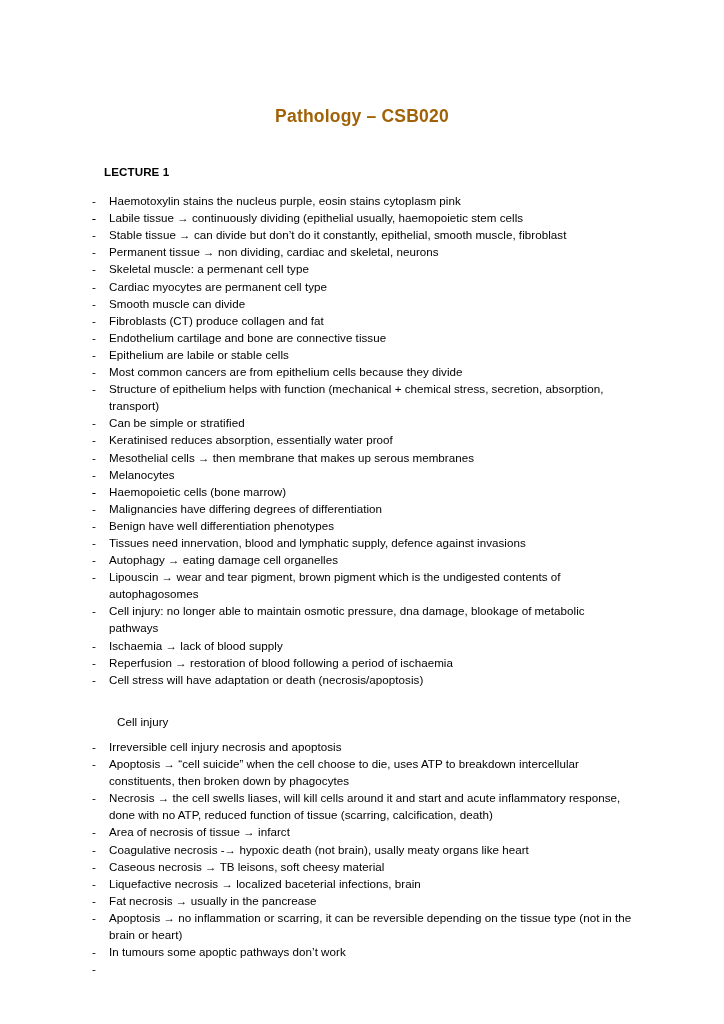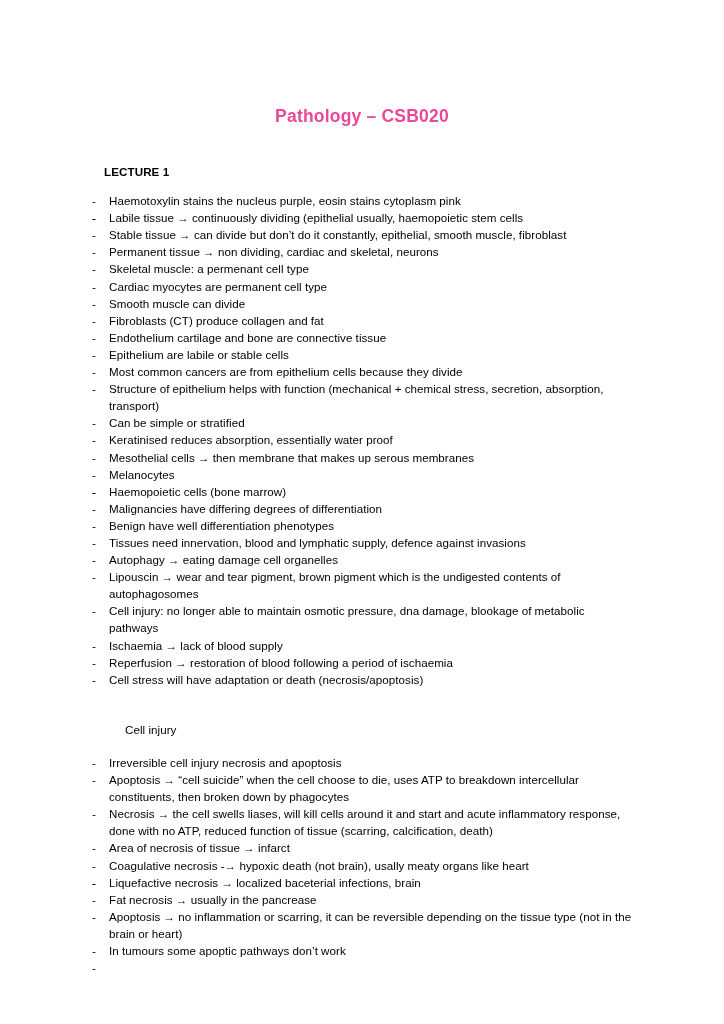--- a/index.html
+++ b/index.html
@@ -19,21 +19,21 @@
     width: 724px;
     height: 1024px;
     background: #ffffff;
     box-sizing: border-box;
     padding: 0;
   }
   .doc-title {
     text-align: center;
     font-size: 17.5px;
     font-weight: 600;
-    color: #ec4899;
+    color: #a16207;
     letter-spacing: 0.2px;
     margin: 0;
     padding-top: 104px;
     line-height: 24px;
     font-family: "Liberation Sans", sans-serif;
   }
   .body-block {
     margin: 0;
     padding: 0 88px 0 92px;
     box-sizing: border-box;
@@ -66,21 +66,21 @@
     top: 0;
     width: 12px;
     font-size: 11.6px;
     line-height: 17.1px;
   }
   li.plain-item {
     position: relative;
     font-size: 11.6px;
     line-height: 17.1px;
     padding-left: 17px;
-    margin: 16px;
+    margin: 8px;
     list-style: none;
     letter-spacing: 0.05px;
   }
   li.spacer-item {
     height: 17.1px;
     line-height: 17.1px;
     list-style: none;
     font-size: 11.6px;
   }
 </style>
@@ -127,21 +127,21 @@
       </ul>
 
     <ul class="bullet-list" id="list-cellinjury">
         <li class="spacer-item">&nbsp;</li>
         <li class="plain-item">Cell injury</li>
         <li class="bullet-item"><span class="dash">-</span><span>Irreversible cell injury necrosis and apoptosis</span></li>
         <li class="bullet-item"><span class="dash">-</span><span>Apoptosis → “cell suicide” when the cell choose to die, uses ATP to breakdown intercellular constituents, then broken down by phagocytes</span></li>
         <li class="bullet-item"><span class="dash">-</span><span>Necrosis → the cell swells liases, will kill cells around it and start and acute inflammatory response, done with no ATP, reduced function of tissue (scarring, calcification, death)</span></li>
         <li class="bullet-item"><span class="dash">-</span><span>Area of necrosis of tissue → infarct</span></li>
         <li class="bullet-item"><span class="dash">-</span><span>Coagulative necrosis -→ hypoxic death (not brain), usally meaty organs like heart</span></li>
-        <li class="bullet-item"><span class="dash">-</span></li>
+        <li class="bullet-item"><span class="dash">-</span><span>Caseous necrosis → TB leisons, soft cheesy material</span></li>
         <li class="bullet-item"><span class="dash">-</span><span>Liquefactive necrosis → localized baceterial infections, brain</span></li>
         <li class="bullet-item"><span class="dash">-</span><span>Fat necrosis → usually in the pancrease</span></li>
         <li class="bullet-item"><span class="dash">-</span><span>Apoptosis → no inflammation or scarring, it can be reversible depending on the tissue type (not in the brain or heart)</span></li>
         <li class="bullet-item"><span class="dash">-</span><span>In tumours some apoptic pathways don’t work</span></li>
         <li class="bullet-item"><span class="dash">-</span></li>
       </ul>
 
   </div>
 </div>
 

